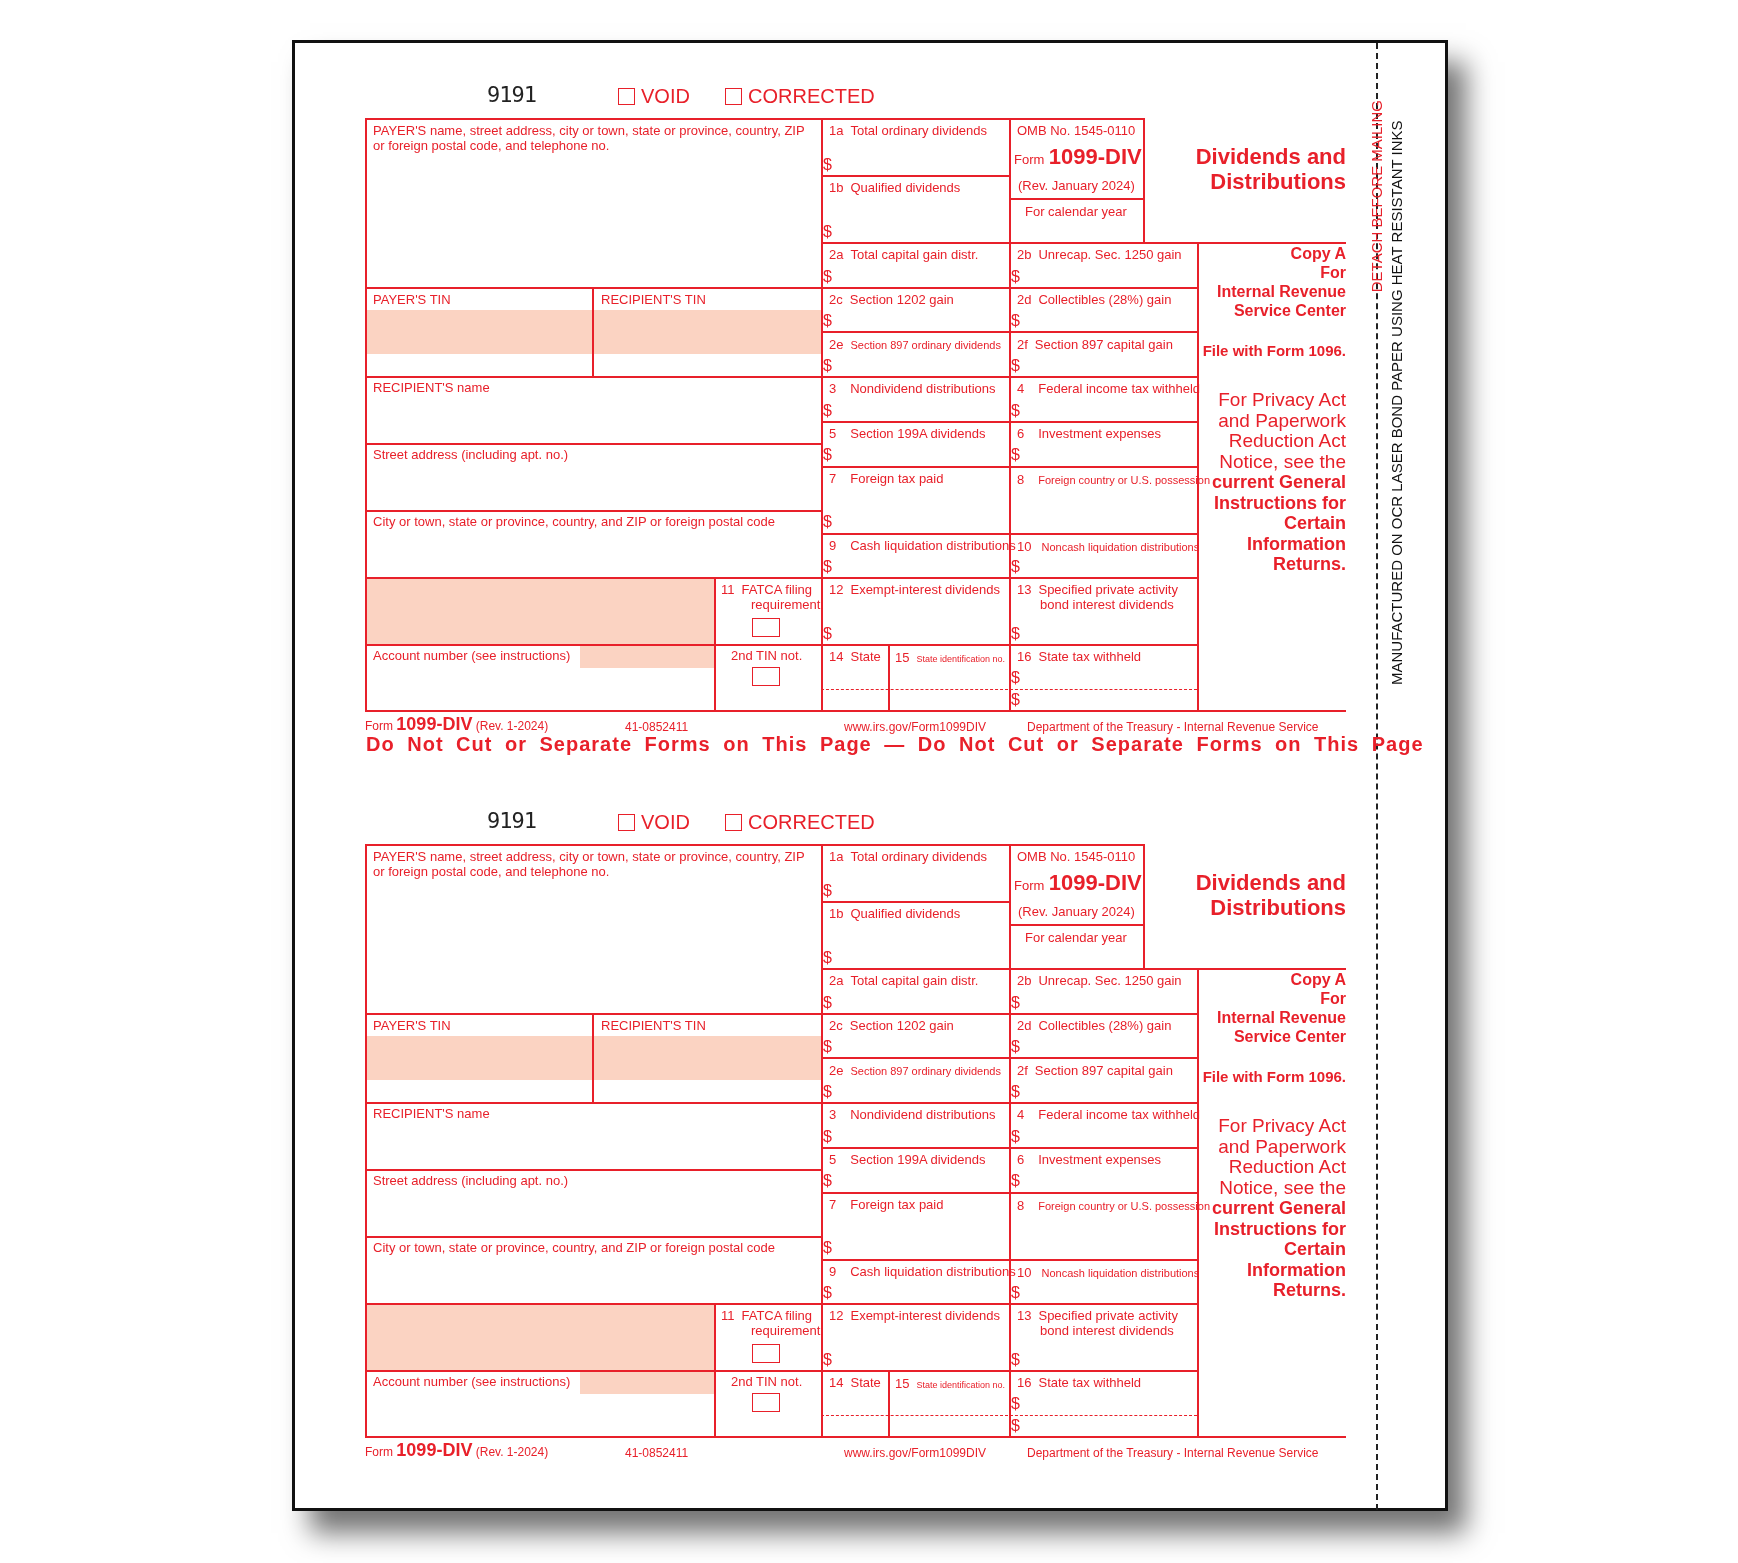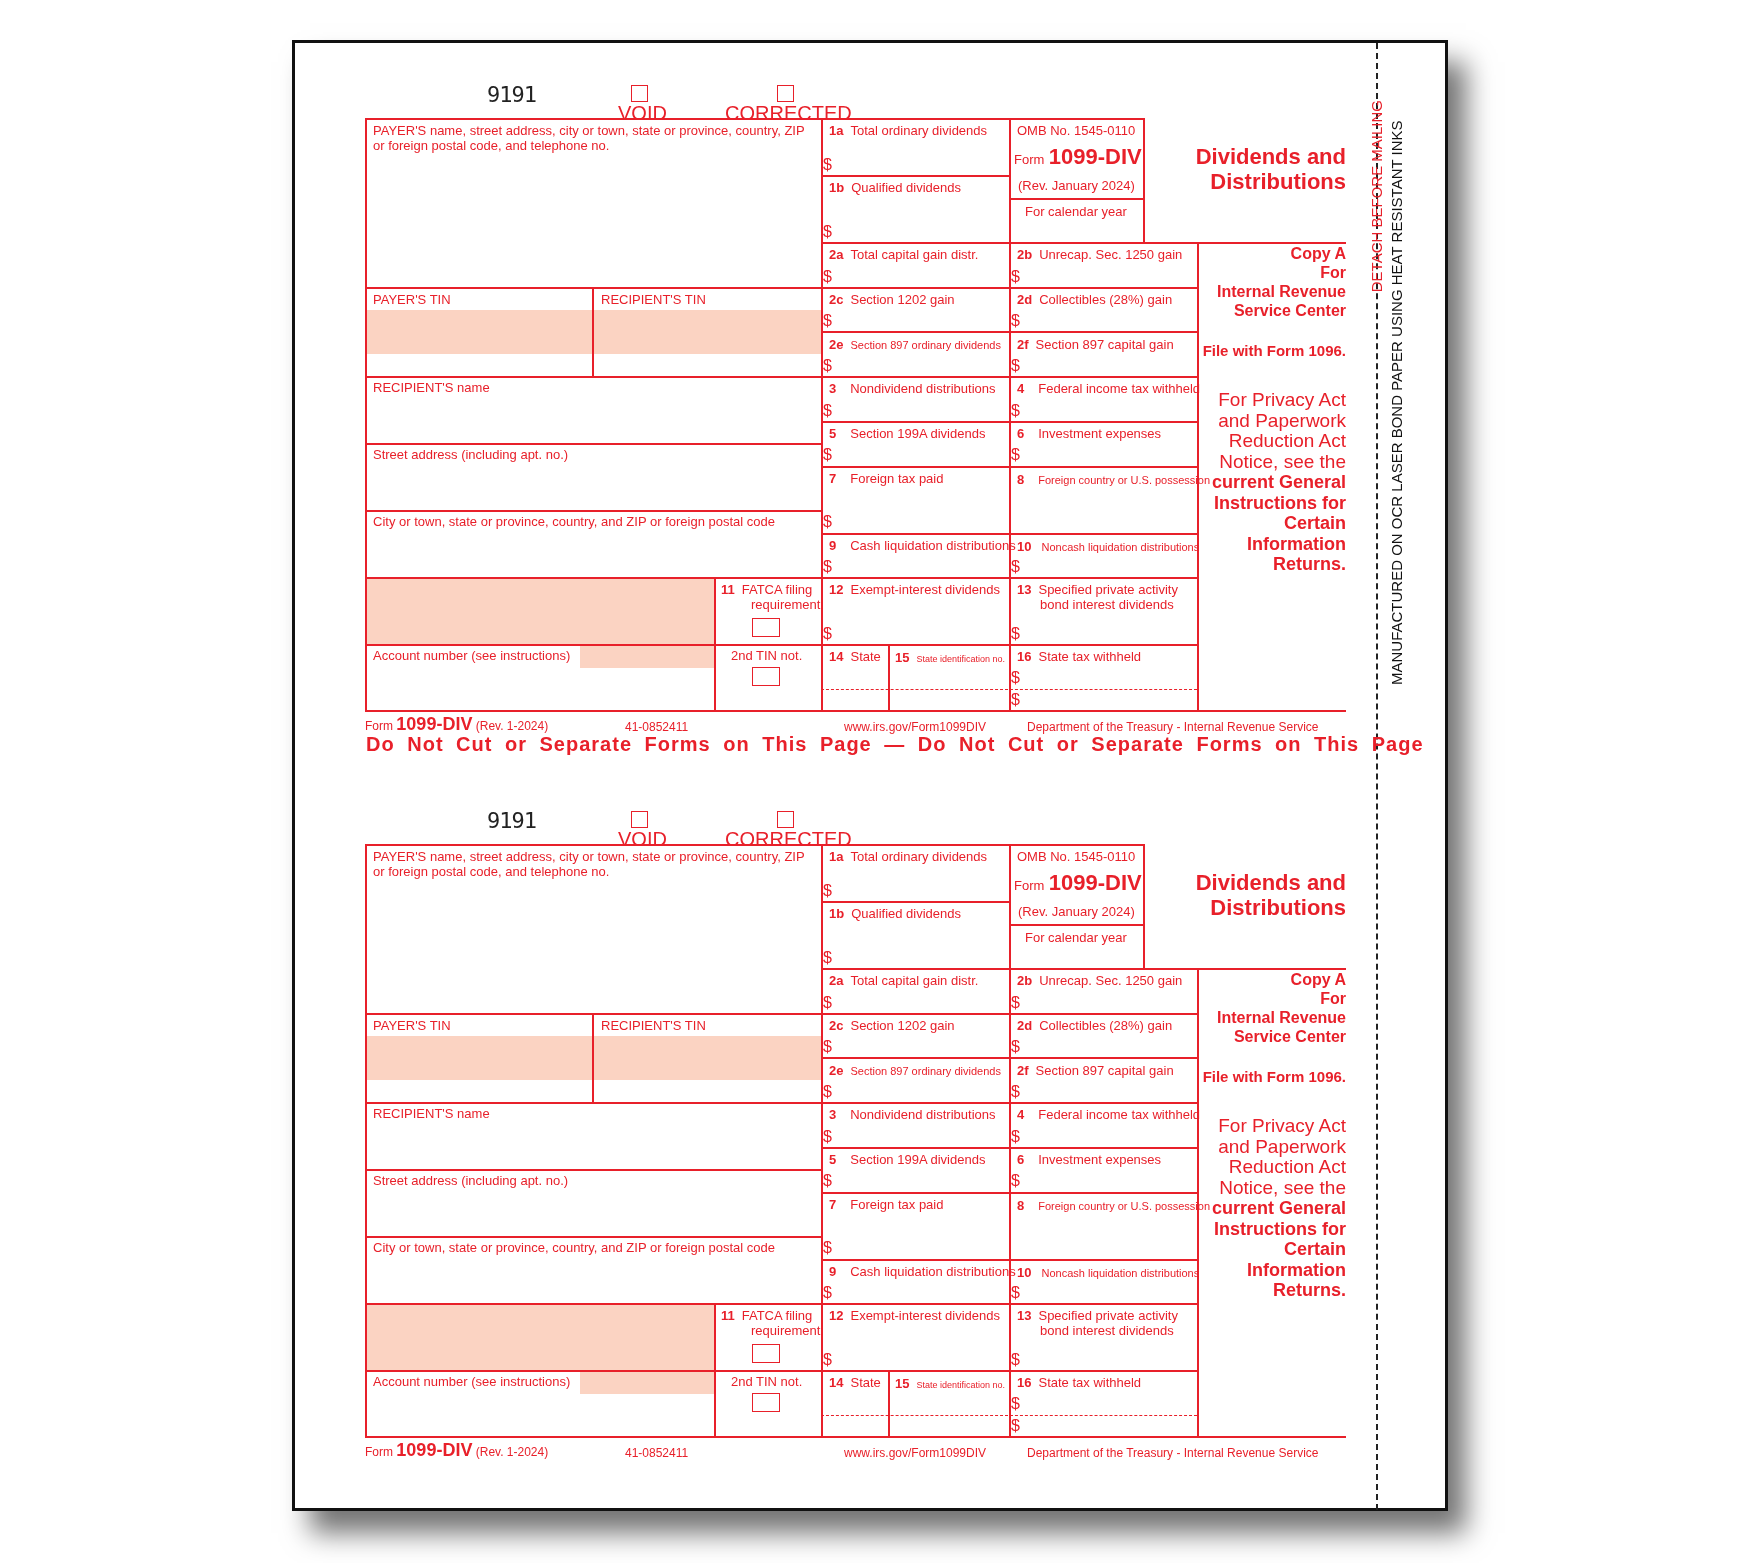--- a/index.html
+++ b/index.html
@@ -15,25 +15,25 @@
   .side-red { color:#e8202a; display:block; }
   .side-black { color:#111; display:block; }
 
   .form { position:absolute; left:365px; width:981px; height:760px; }
   .abs { position:absolute; }
   .hl { position:absolute; height:0; border-top:2px solid #e8202a; }
   .vl { position:absolute; width:0; border-left:2px solid #e8202a; }
   .dl { position:absolute; height:0; border-top:1.5px dashed #e8202a; }
   .shade { position:absolute; background:#fbd3c2; }
   .lbl { position:absolute; font-size:13px; line-height:15px; color:#e8202a; white-space:nowrap; }
-  .lbl b { font-weight:bold; margin-right:7px; }
+  .lbl b { font-weight:normal; margin-right:7px; }
   .lbl.small { font-size:11px;text-align:right; }
   .dollar { position:absolute; font-size:16px; color:#e8202a; }
   .code { position:absolute; font-family:"DejaVu Sans Mono", monospace; font-size:22px; color:#222; letter-spacing:-1px; }
-  .chk { position:absolute; display:flex; align-items:center; font-size:20px; color:#e8202a;flex-direction:column; }
+  .chk { position:absolute; display:flex; align-items:center; font-size:20px; color:#e8202a; }
   .chk .sq { width:17px; height:17px; border:1.5px solid #e8202a; margin-right:6px; box-sizing:border-box; }
   .cbox { position:absolute; width:28px; height:19px; border:1.5px solid #e8202a; box-sizing:border-box; }
   .title-big { position:absolute; font-weight:bold; font-size:22px; line-height:25px; text-align:right; }
   .rp { position:absolute; text-align:right; right:0; width:150px; }
   .rp-bold { font-weight:bold; font-size:16px; line-height:19px; }
   .rp-reg { font-size:19px; line-height:20.5px; }
   .rp-bold2 { font-weight:bold; font-size:18px; line-height:20.5px; }
   .footer-small { position:absolute; font-size:12px; }
   .footer-form { position:absolute; font-size:12px; }
   .footer-form .big { font-size:18px; font-weight:bold; }

